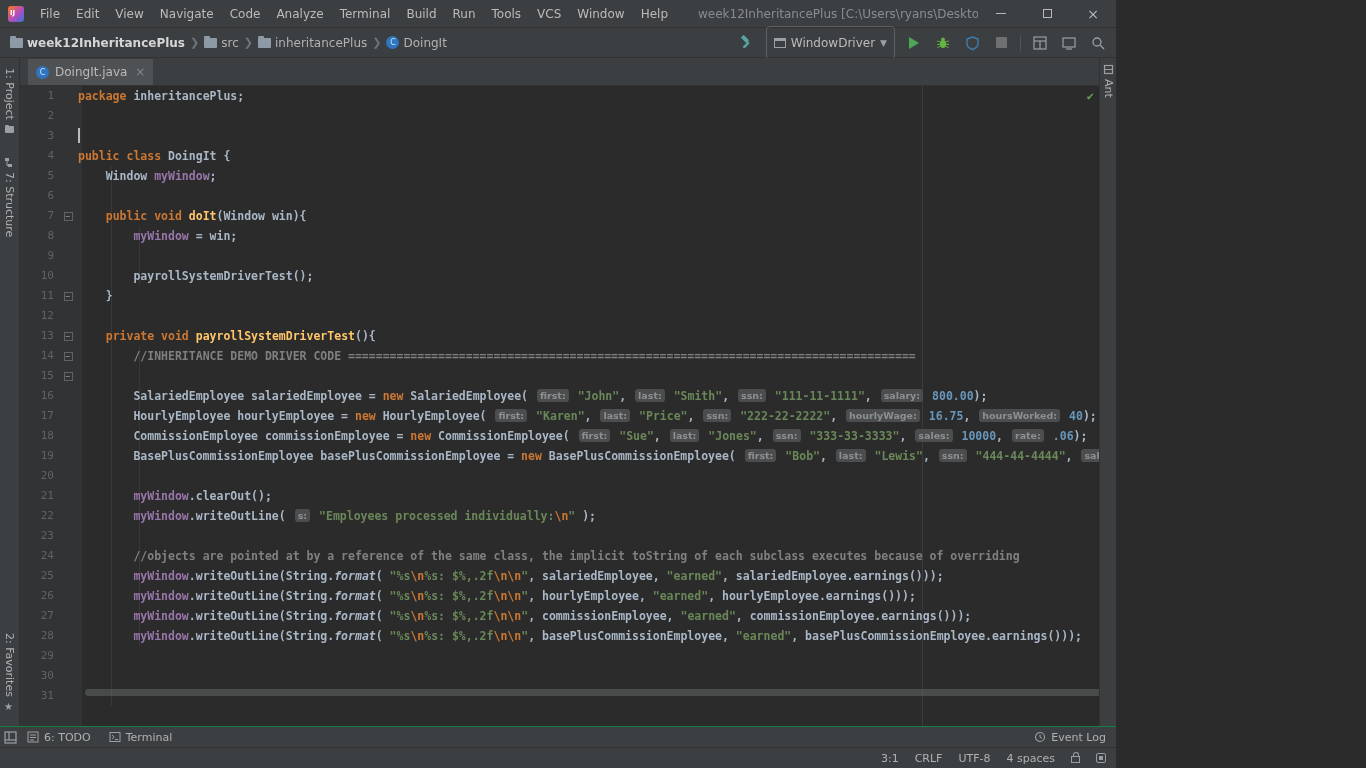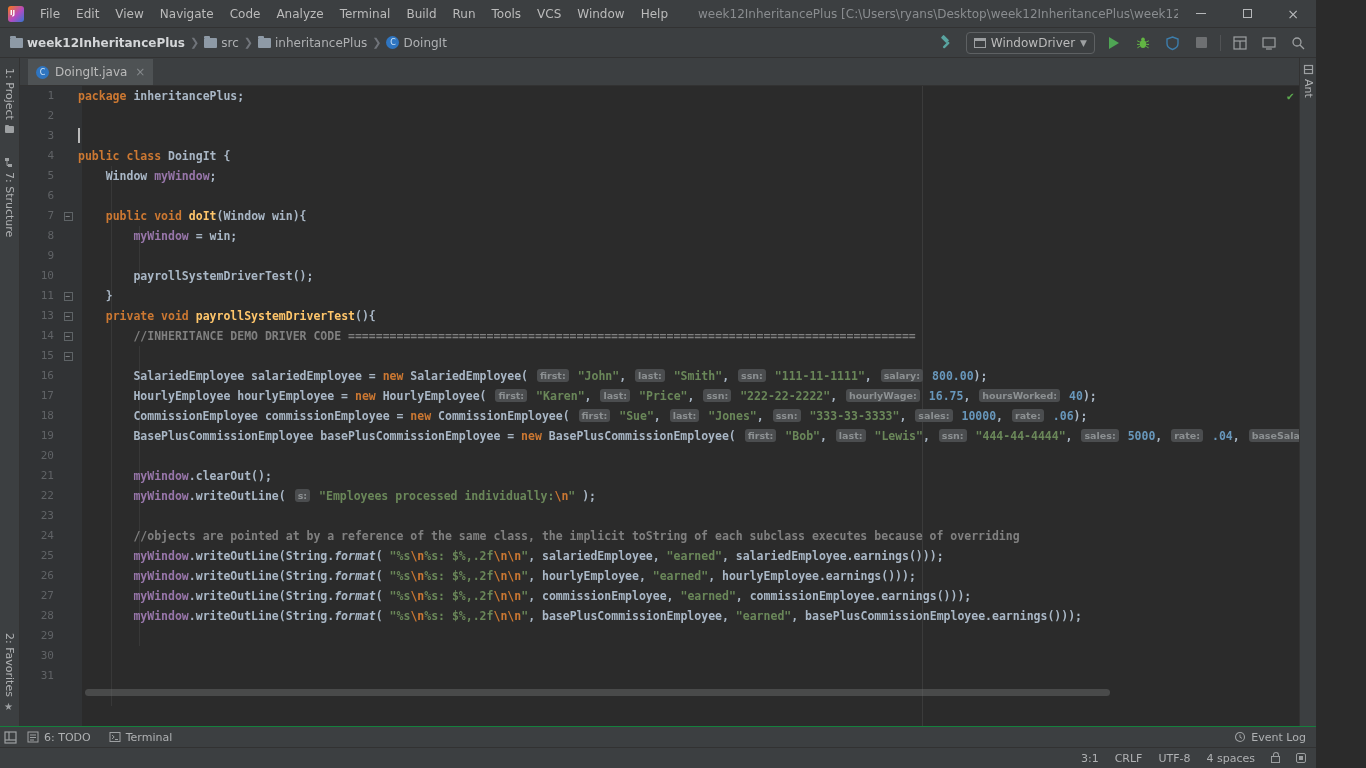--- a/index.html
+++ b/index.html
@@ -1,18 +1,18 @@
 <!DOCTYPE html>
 <html><head>
 <meta charset="utf-8">
 <style>
   * { margin:0; padding:0; box-sizing:border-box; }
   html,body { width:1366px; height:768px; overflow:hidden; background:#2b2b2b;
     font-family:"DejaVu Sans","Liberation Sans",sans-serif; color:#bbbbbb; }
-  .app { width:1316px; height:768px; display:flex; flex-direction:column; }
+  .app { width:1116px; height:768px; display:flex; flex-direction:column; }
 
   
   .titlebar { height:28px; background:#3c3f41; display:flex; align-items:center;
     border-bottom:1px solid #323232; flex:0 0 28px; }
   .logo { width:16px; height:16px; margin:0 8px 0 8px; border-radius:3px;
     background:linear-gradient(135deg,#f97a12,#b44bc2 55%,#3177d2); position:relative; }
   .logo:after { content:"IJ"; position:absolute; left:2px; top:3px; font-size:7px; color:#fff; font-weight:bold;}
   .menu-item { font-size:12px; color:#bbbbbb; padding:0 8px; line-height:28px; cursor:default; }
   .window-title { font-size:12px; color:#8a8d90; margin-left:22px; white-space:nowrap;
     overflow:hidden; flex:1; }
@@ -29,21 +29,21 @@
   .crumbs .crumb { display:flex; align-items:center; gap:4px; cursor:default; }
   .crumbs .crumb:first-child span.lbl { font-weight:bold; color:#d4d6d8; }
   .crumb-sep { color:#70747a; font-size:11px; padding:0 1px; }
   .fold-ico { width:13px; height:10px; background:#8e9aa6; border-radius:1px; position:relative; display:inline-block; }
   .fold-ico:before { content:""; position:absolute; top:-2px; left:0; width:6px; height:2px; background:#8e9aa6; border-radius:1px 1px 0 0; }
   .class-ico { width:13px; height:13px; border-radius:50%; background:#2f75c0; color:#cfe3f5;
     font-size:8px; display:inline-flex; align-items:center; justify-content:center; }
   .nav-toolbar { margin-left:auto; display:flex; align-items:center; gap:9px; }
   .tool-btn { display:flex; align-items:center; justify-content:center; width:20px; height:20px; cursor:default; }
   .run-combo { display:flex; align-items:center; gap:5px; border:1px solid #5e6163; border-radius:4px;
-    height:22px; padding:4px 7px; font-size:12px; color:#bbbbbb; }
+    height:22px; padding:16px 7px; font-size:12px; color:#bbbbbb; }
   .combo-arrow { font-size:9px; color:#9da0a2; }
   .app-ico { width:12px; height:10px; border:1px solid #9da0a2; border-top:3px solid #9da0a2; }
   .play-tri { width:0; height:0; border-left:10px solid #4fa554; border-top:6px solid transparent; border-bottom:6px solid transparent; }
   .stop-sq { width:11px; height:11px; background:#6e7072; border-radius:1px; }
   .vsep { width:1px; height:16px; background:#515355; }
 
   
   .main { flex:1; display:flex; min-height:0; }
   .stripe { background:#3c3f41; display:flex; flex-direction:column; align-items:center; }
   .stripe-left { flex:0 0 20px; border-right:1px solid #323232; padding:10px 0; }
@@ -271,20 +271,21 @@
             <div class="line"><div class="ln">2</div><div class="foldcol"></div><div class="codecell"></div></div>
             <div class="line"><div class="ln">3</div><div class="foldcol"></div><div class="codecell"><span class="caret"></span></div></div>
             <div class="line"><div class="ln">4</div><div class="foldcol"></div><div class="codecell"><span class="tk-kw">public class</span><span class="tk-pl"> DoingIt {</span></div></div>
             <div class="line"><div class="ln">5</div><div class="foldcol"></div><div class="codecell"><span class="tk-pl">    Window </span><span class="tk-fld">myWindow</span><span class="tk-pl">;</span></div></div>
             <div class="line"><div class="ln">6</div><div class="foldcol"></div><div class="codecell"></div></div>
             <div class="line"><div class="ln">7</div><div class="foldcol"><span class="foldbox">−</span></div><div class="codecell"><span class="tk-pl">    </span><span class="tk-kw">public void</span><span class="tk-pl"> </span><span class="tk-decl">doIt</span><span class="tk-pl">(Window win){</span></div></div>
             <div class="line"><div class="ln">8</div><div class="foldcol"></div><div class="codecell"><span class="tk-pl">        </span><span class="tk-fld">myWindow</span><span class="tk-pl"> = win;</span></div></div>
             <div class="line"><div class="ln">9</div><div class="foldcol"></div><div class="codecell"></div></div>
             <div class="line"><div class="ln">10</div><div class="foldcol"></div><div class="codecell"><span class="tk-pl">        payrollSystemDriverTest();</span></div></div>
             <div class="line"><div class="ln">11</div><div class="foldcol"><span class="foldbox">−</span></div><div class="codecell"><span class="tk-pl">    }</span></div></div>
+            <div class="line"><div class="ln">12</div><div class="foldcol"></div><div class="codecell"></div></div>
             <div class="line"><div class="ln">13</div><div class="foldcol"><span class="foldbox">−</span></div><div class="codecell"><span class="tk-pl">    </span><span class="tk-kw">private void</span><span class="tk-pl"> </span><span class="tk-decl">payrollSystemDriverTest</span><span class="tk-pl">(){</span></div></div>
             <div class="line"><div class="ln">14</div><div class="foldcol"><span class="foldbox">−</span></div><div class="codecell"><span class="tk-pl">        </span><span class="tk-cmt">//INHERITANCE DEMO DRIVER CODE ==================================================================================</span></div></div>
             <div class="line"><div class="ln">15</div><div class="foldcol"><span class="foldbox">−</span></div></div>
             <div class="line"><div class="ln">16</div><div class="foldcol"></div><div class="codecell"><span class="tk-pl">        SalariedEmployee salariedEmployee = </span><span class="tk-kw">new</span><span class="tk-pl"> SalariedEmployee( </span><span class="hint">first:</span><span class="tk-pl"> </span><span class="tk-str">"John"</span><span class="tk-pl">, </span><span class="hint">last:</span><span class="tk-pl"> </span><span class="tk-str">"Smith"</span><span class="tk-pl">, </span><span class="hint">ssn:</span><span class="tk-pl"> </span><span class="tk-str">"111-11-1111"</span><span class="tk-pl">, </span><span class="hint">salary:</span><span class="tk-pl"> </span><span class="tk-num">800.00</span><span class="tk-pl">);</span></div></div>
             <div class="line"><div class="ln">17</div><div class="foldcol"></div><div class="codecell"><span class="tk-pl">        HourlyEmployee hourlyEmployee = </span><span class="tk-kw">new</span><span class="tk-pl"> HourlyEmployee( </span><span class="hint">first:</span><span class="tk-pl"> </span><span class="tk-str">"Karen"</span><span class="tk-pl">, </span><span class="hint">last:</span><span class="tk-pl"> </span><span class="tk-str">"Price"</span><span class="tk-pl">, </span><span class="hint">ssn:</span><span class="tk-pl"> </span><span class="tk-str">"222-22-2222"</span><span class="tk-pl">, </span><span class="hint">hourlyWage:</span><span class="tk-pl"> </span><span class="tk-num">16.75</span><span class="tk-pl">, </span><span class="hint">hoursWorked:</span><span class="tk-pl"> </span><span class="tk-num">40</span><span class="tk-pl">);</span></div></div>
             <div class="line"><div class="ln">18</div><div class="foldcol"></div><div class="codecell"><span class="tk-pl">        CommissionEmployee commissionEmployee = </span><span class="tk-kw">new</span><span class="tk-pl"> CommissionEmployee( </span><span class="hint">first:</span><span class="tk-pl"> </span><span class="tk-str">"Sue"</span><span class="tk-pl">, </span><span class="hint">last:</span><span class="tk-pl"> </span><span class="tk-str">"Jones"</span><span class="tk-pl">, </span><span class="hint">ssn:</span><span class="tk-pl"> </span><span class="tk-str">"333-33-3333"</span><span class="tk-pl">, </span><span class="hint">sales:</span><span class="tk-pl"> </span><span class="tk-num">10000</span><span class="tk-pl">, </span><span class="hint">rate:</span><span class="tk-pl"> </span><span class="tk-num">.06</span><span class="tk-pl">);</span></div></div>
             <div class="line"><div class="ln">19</div><div class="foldcol"></div><div class="codecell"><span class="tk-pl">        BasePlusCommissionEmployee basePlusCommissionEmployee = </span><span class="tk-kw">new</span><span class="tk-pl"> BasePlusCommissionEmployee( </span><span class="hint">first:</span><span class="tk-pl"> </span><span class="tk-str">"Bob"</span><span class="tk-pl">, </span><span class="hint">last:</span><span class="tk-pl"> </span><span class="tk-str">"Lewis"</span><span class="tk-pl">, </span><span class="hint">ssn:</span><span class="tk-pl"> </span><span class="tk-str">"444-44-4444"</span><span class="tk-pl">, </span><span class="hint">sales:</span><span class="tk-pl"> </span><span class="tk-num">5000</span><span class="tk-pl">, </span><span class="hint">rate:</span><span class="tk-pl"> </span><span class="tk-num">.04</span><span class="tk-pl">, </span><span class="hint">baseSalary:</span><span class="tk-pl"> </span><span class="tk-num">300</span><span class="tk-pl">);</span></div></div>
             <div class="line"><div class="ln">20</div><div class="foldcol"></div><div class="codecell"></div></div>
             <div class="line"><div class="ln">21</div><div class="foldcol"></div><div class="codecell"><span class="tk-pl">        </span><span class="tk-fld">myWindow</span><span class="tk-pl">.clearOut();</span></div></div>
             <div class="line"><div class="ln">22</div><div class="foldcol"></div><div class="codecell"><span class="tk-pl">        </span><span class="tk-fld">myWindow</span><span class="tk-pl">.writeOutLine( </span><span class="hint">s:</span><span class="tk-pl"> </span><span class="tk-str">"Employees processed individually:</span><span class="tk-esc">\n</span><span class="tk-str">"</span><span class="tk-pl"> );</span></div></div>

